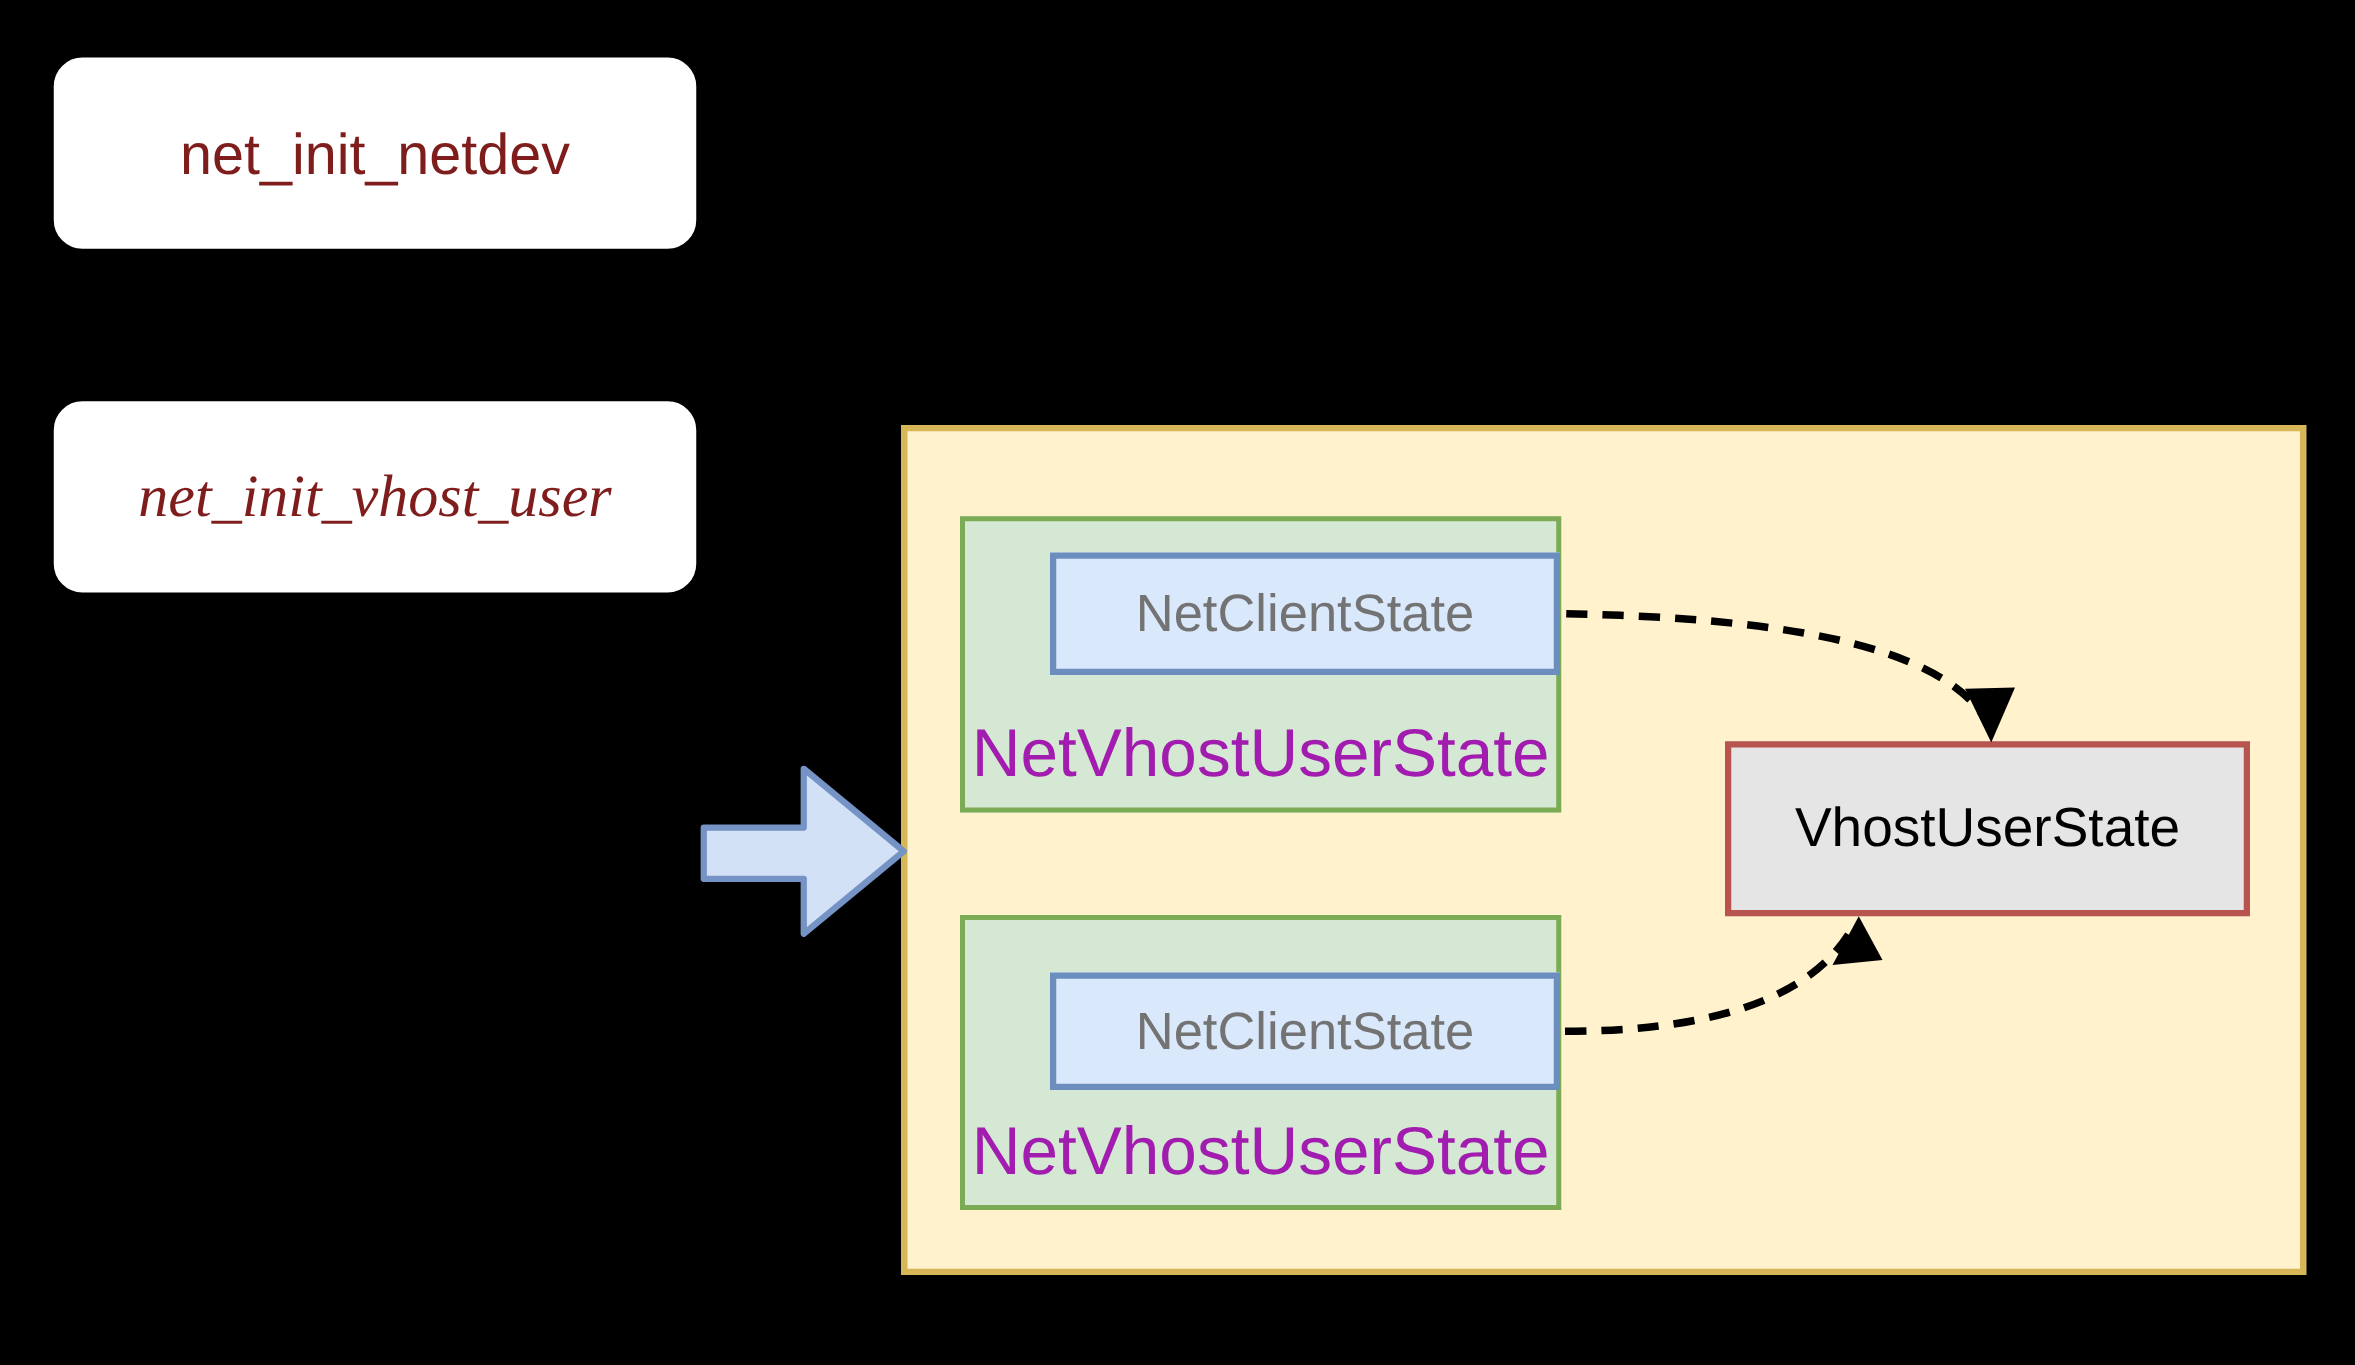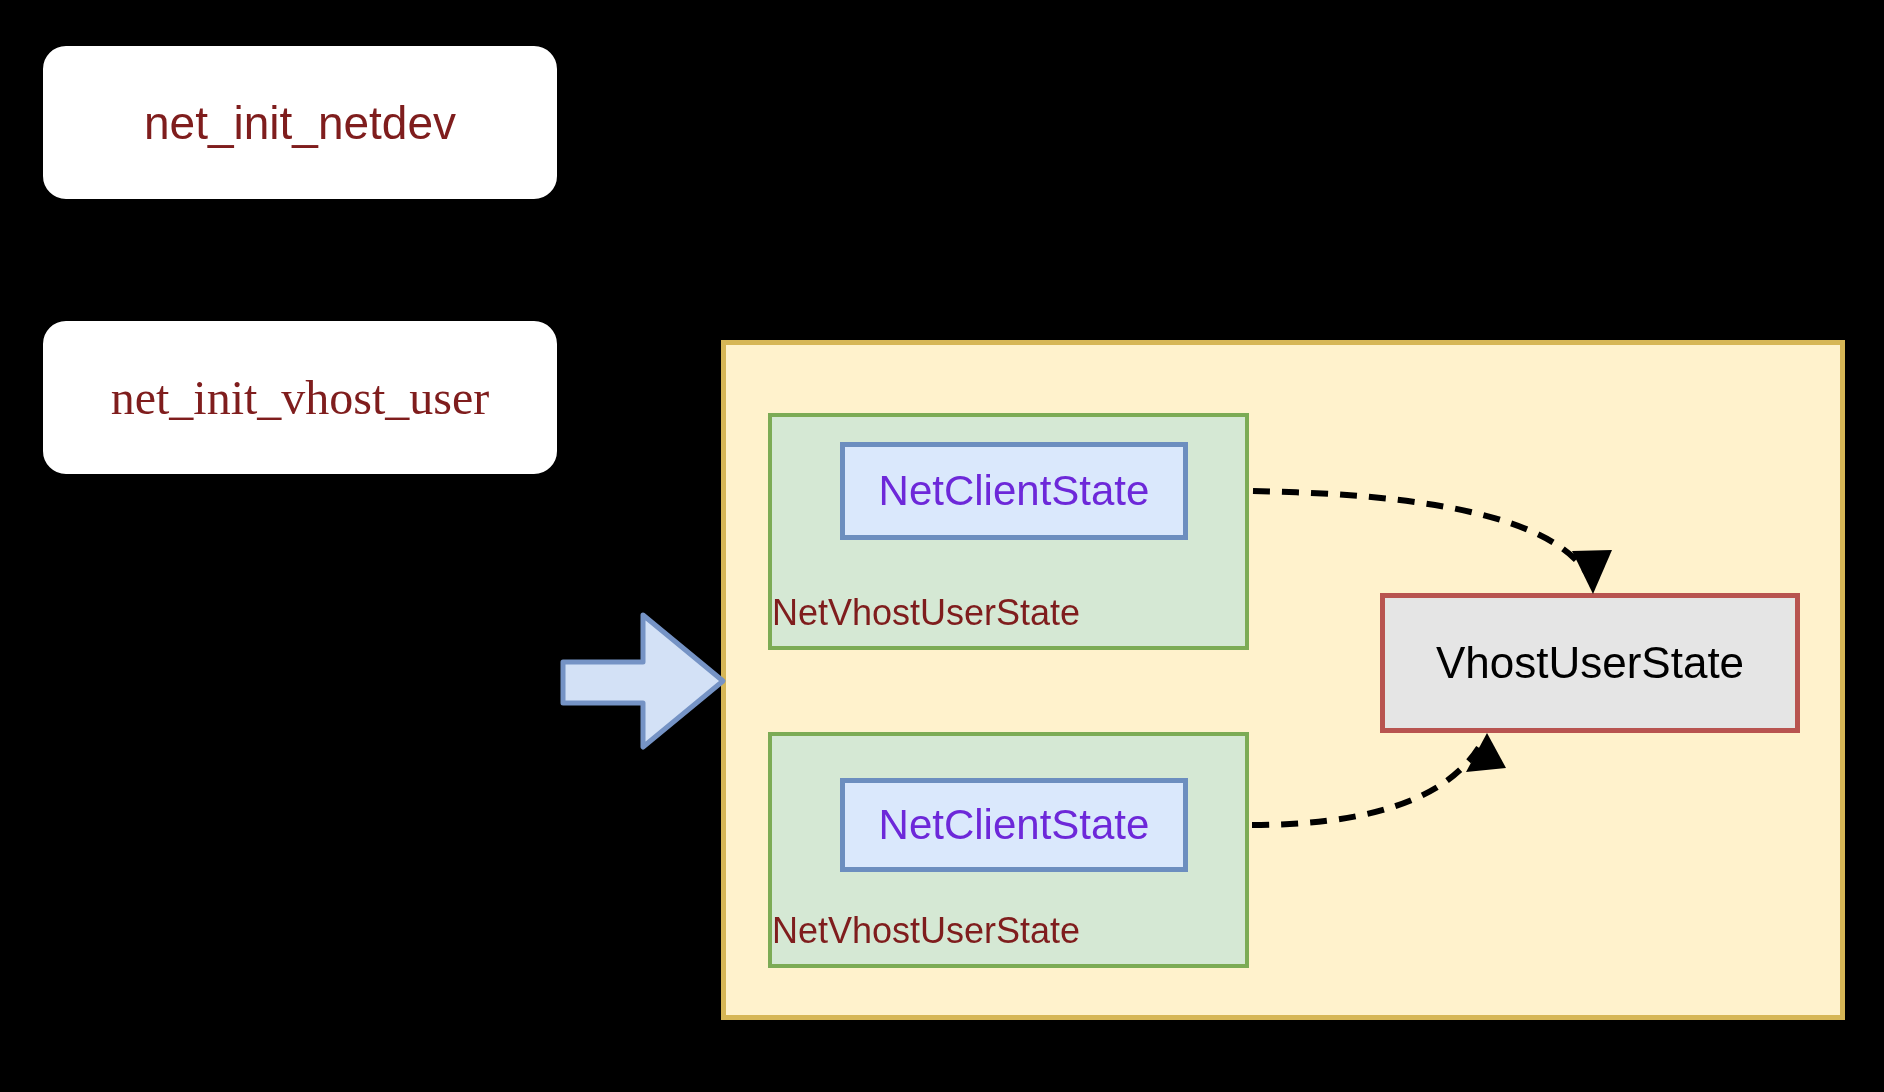--- a/index.html
+++ b/index.html
@@ -7,42 +7,42 @@
     position:relative;width:1884px;height:1092px;background:#000;overflow:hidden;
     font-family:"Liberation Sans",sans-serif;
   }
   .fnbox{
     position:absolute;background:#ffffff;border:3px solid #000;border-radius:26px;
     display:flex;align-items:center;justify-content:center;color:#7f1d1d;box-sizing:border-box;
   }
   .fnbox.sans{font-family:"Liberation Sans",sans-serif;font-size:46px;}
   .fnbox.serif{font-family:"Liberation Serif",serif;font-size:48px;}
   #fn1{left:40px;top:43px;width:520px;height:159px;}
-  #fn2{left:40px;top:318px;width:520px;height:159px;}
+  #fn2{left:40px;top:318px;width:520px;height:159px;font-style:italic;}
   #fn3{left:38px;top:602px;width:520px;height:156px;}
   .container-box{
     position:absolute;left:721px;top:340px;width:1124px;height:680px;
     background:#fff2cc;border:5px solid #d6b656;box-sizing:border-box;
   }
   .group-box{
     position:absolute;left:42px;width:481px;height:237px;
     background:#d5e8d4;border:4px solid #7cab55;box-sizing:border-box;
   }
   #groupA{top:68px;}
   #groupB{top:387px;height:236px;}
   .client-box{
-    position:absolute;left:68px;width:348px;background:#dae8fc;border:5px solid #6c8ebf;
+    position:absolute;left:68px;width:408px;background:#dae8fc;border:5px solid #6c8ebf;
     box-sizing:border-box;display:flex;align-items:center;justify-content:center;
-    font-size:42px;color:#6d28d9;
+    font-size:42px;color:#737373;
   }
   #clientA{top:25px;height:98px;}
   #clientB{top:42px;height:94px;}
   .group-label{
-    position:absolute;left:0;right:0;bottom:12px;
-    font-size:36px;color:#7f1d1d;
+    position:absolute;left:0;right:0;bottom:12px;text-align:center;
+    font-size:54px;color:#a21caf;
   }
   .target-box{
     position:absolute;left:654px;top:248px;width:420px;height:140px;
     background:#e5e5e5;border:5px solid #b85450;box-sizing:border-box;
     display:flex;align-items:center;justify-content:center;font-size:44px;color:#000;
   }
   svg.overlay{position:absolute;left:0;top:0;width:1884px;height:1092px;pointer-events:none;}
 </style>
 </head>
 <body>

